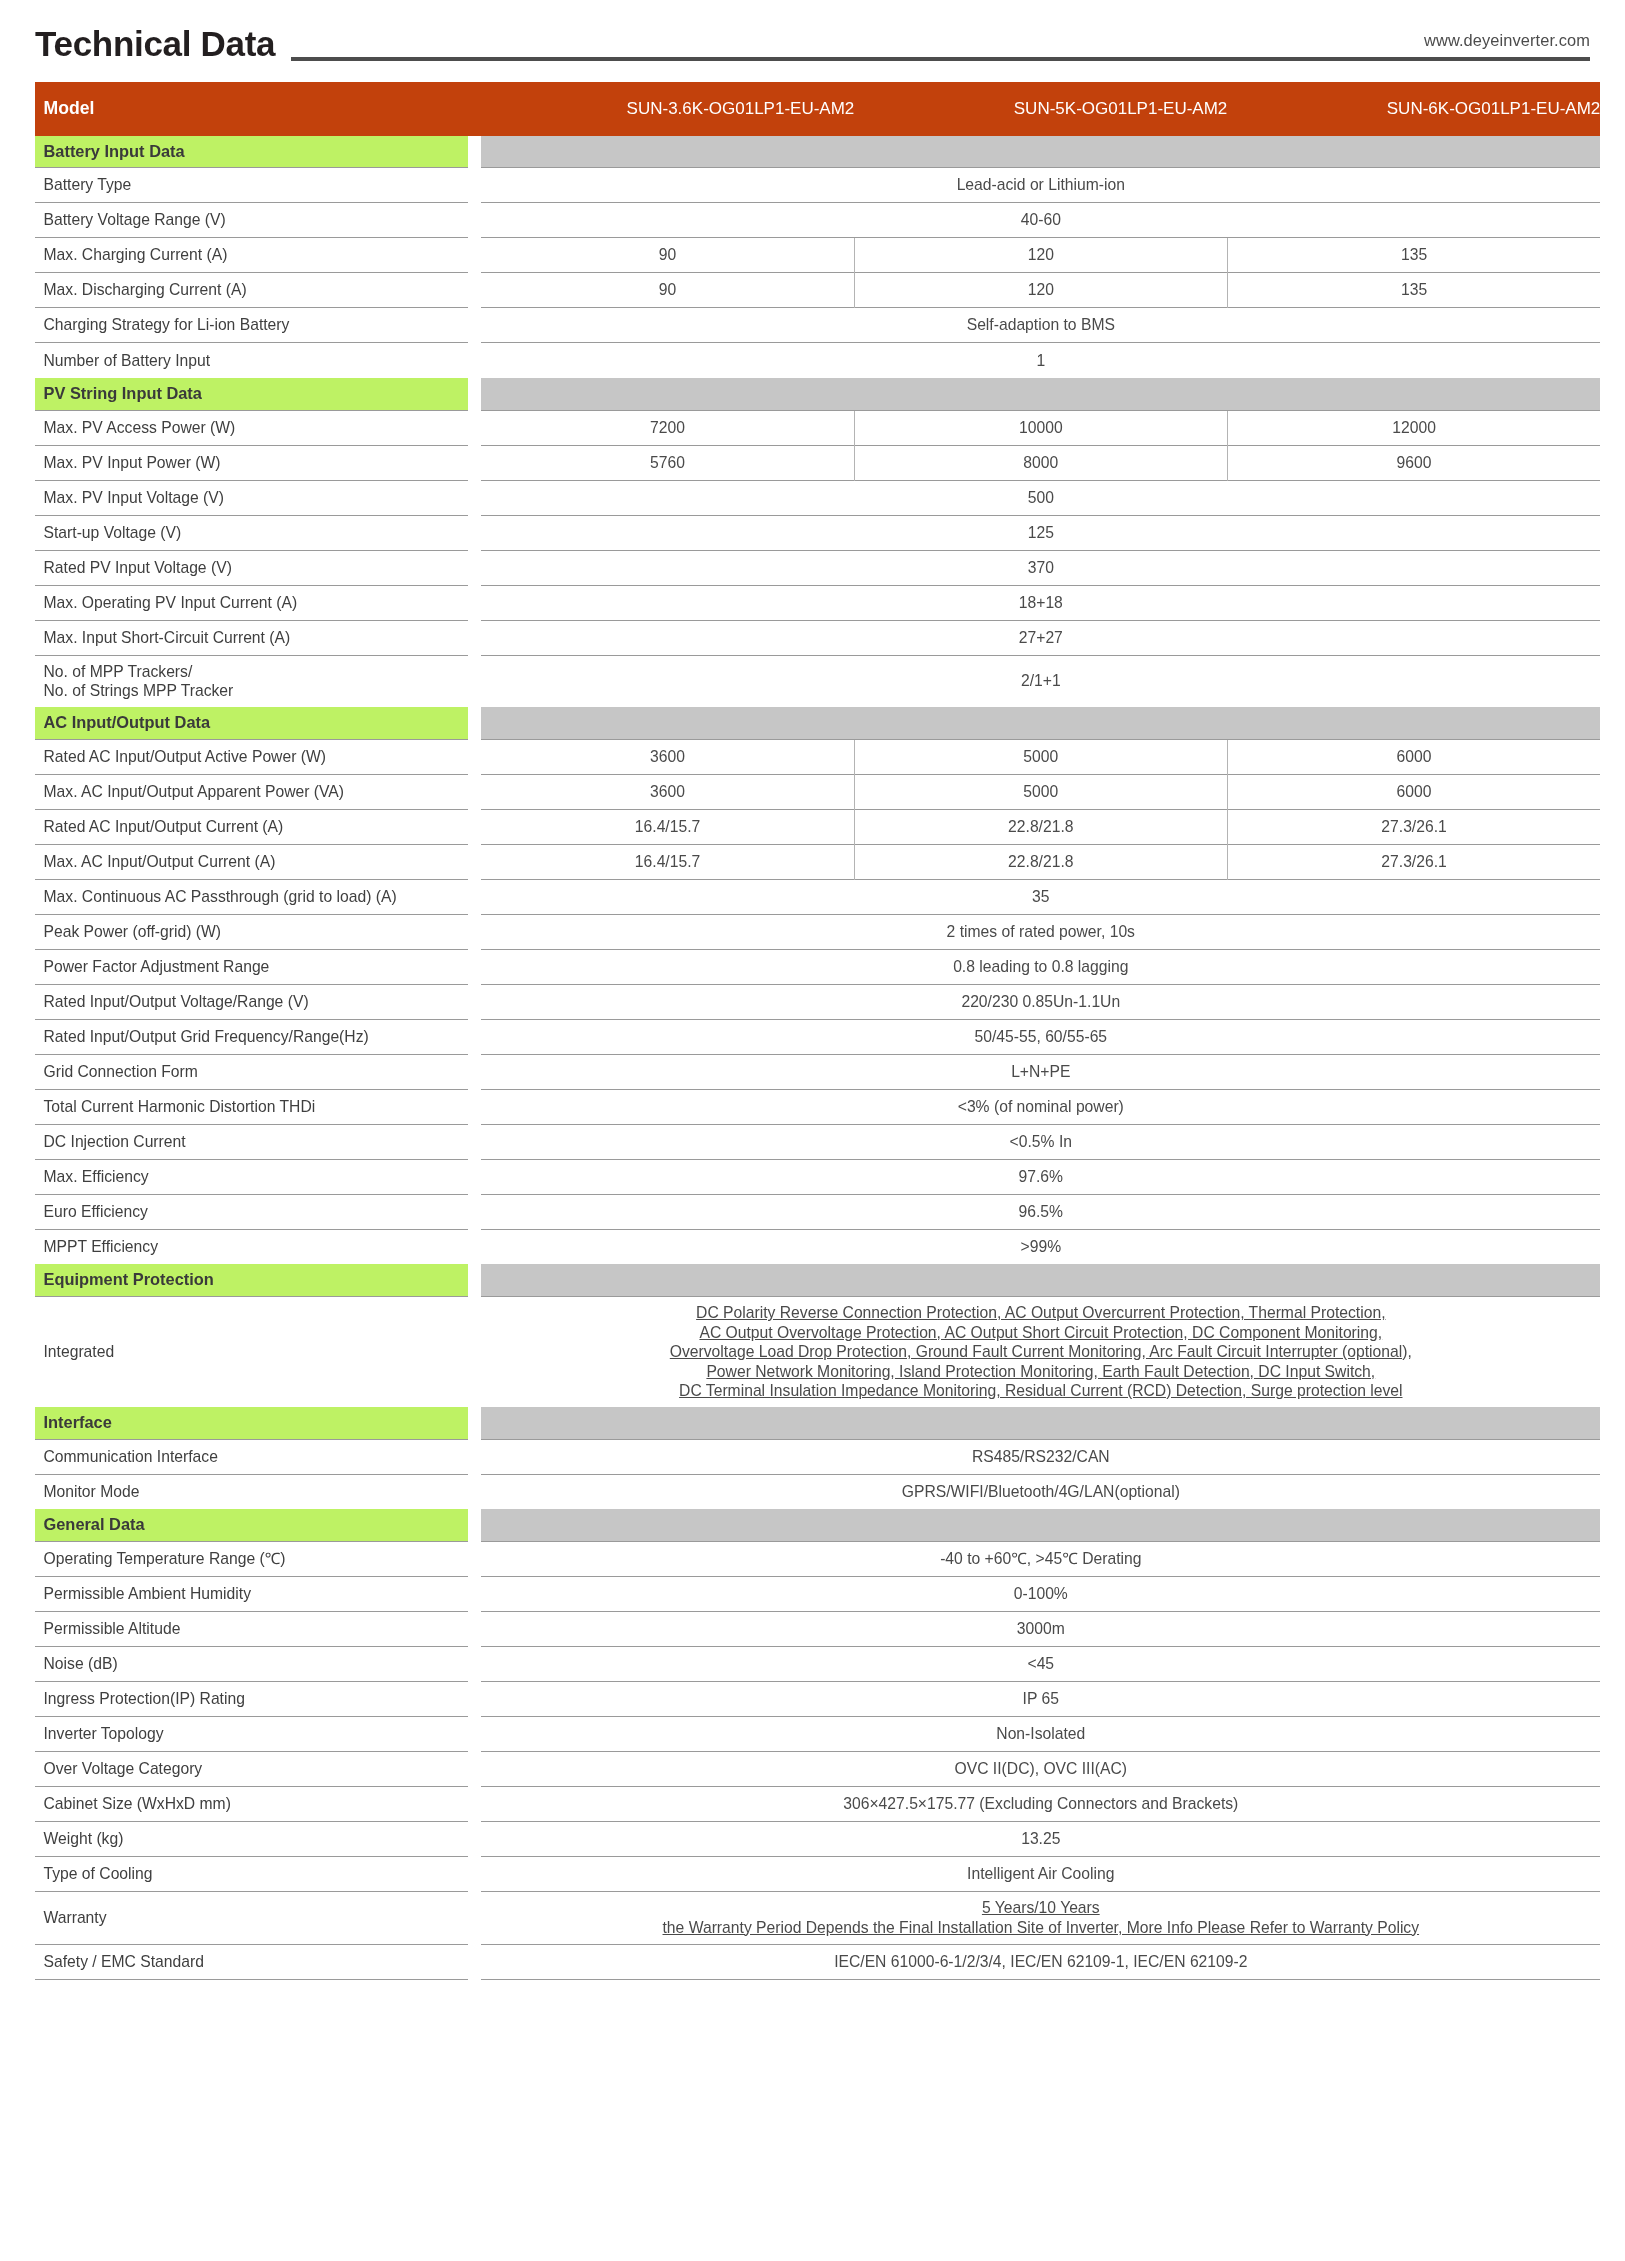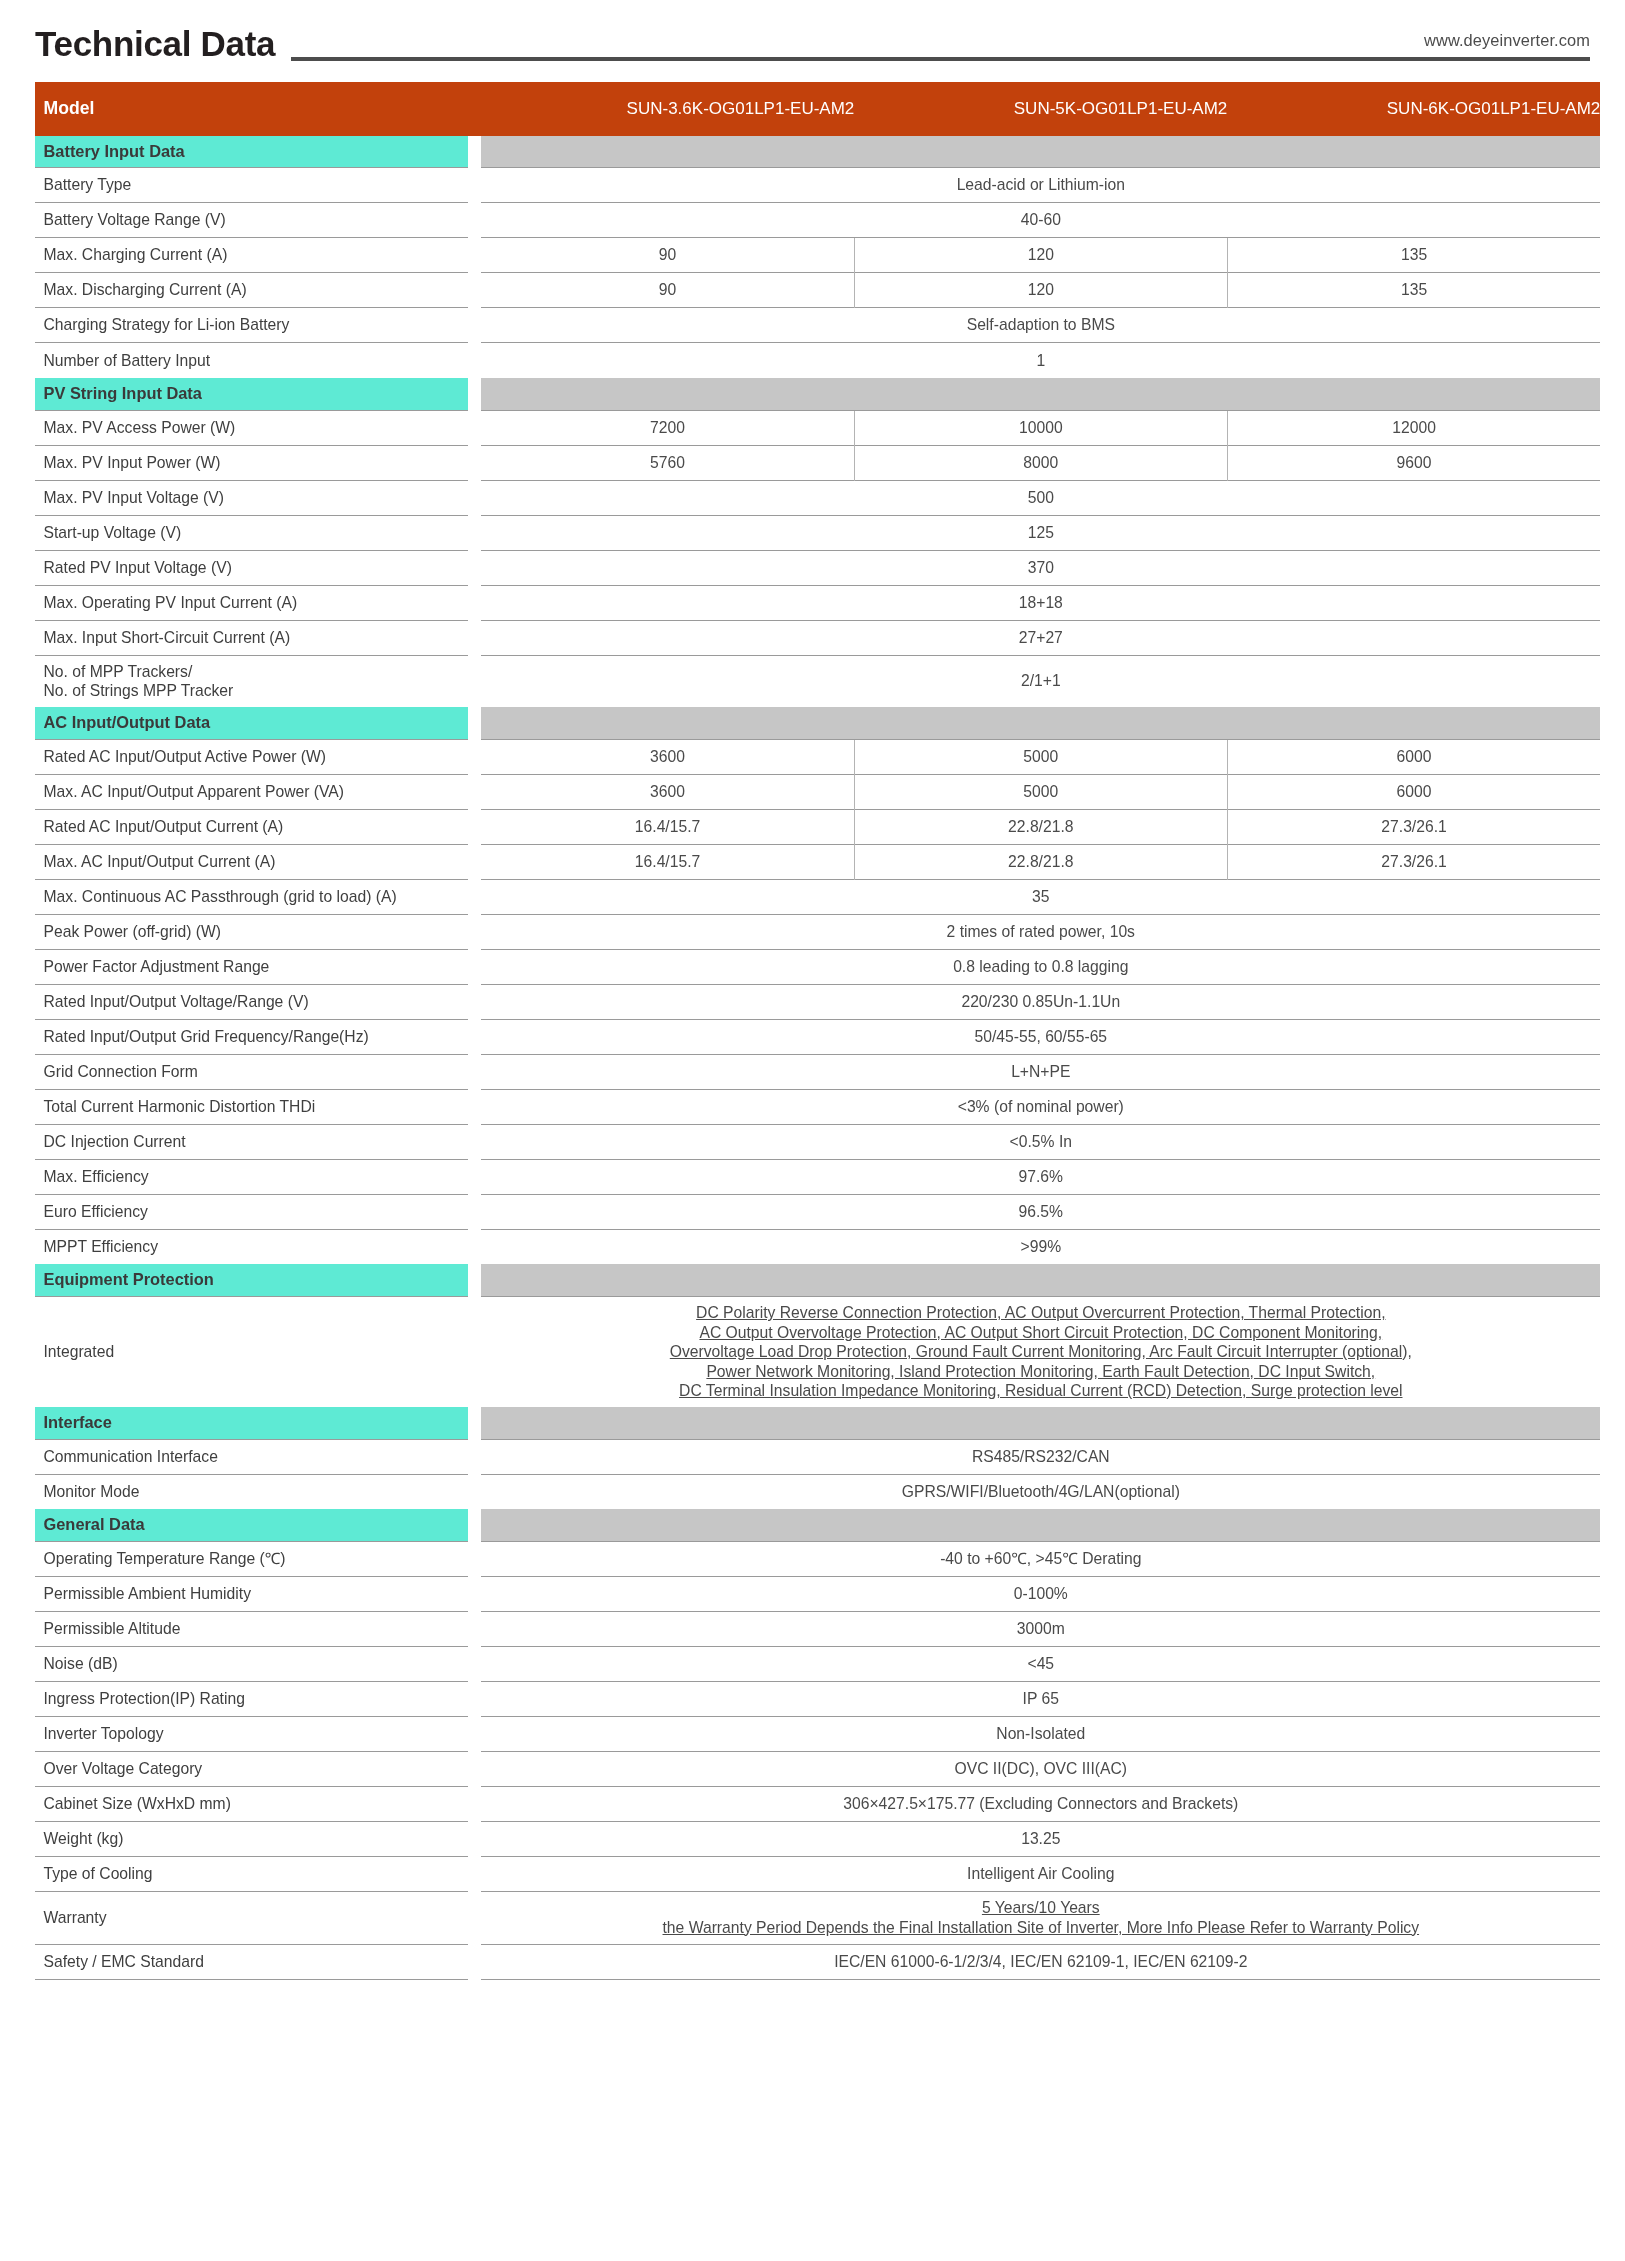--- a/index.html
+++ b/index.html
@@ -87,21 +87,21 @@
   }
   tr.model-row td.model {
     text-align: right;
     font-weight: normal;
     font-size: 17px;
     letter-spacing: 0px;
   }
 
   
   tr.section td {
-    background: #5eead4;
+    background: #bef264;
     font-weight: bold;
     font-size: 16.4px;
     color: #3a3a3a;
     padding: 6px 0 6.7px 8.5px;
     border: none;
     height: 28.5px;
   }
   tr.section td.gapcell {
     background: #ffffff;
     padding: 0;

